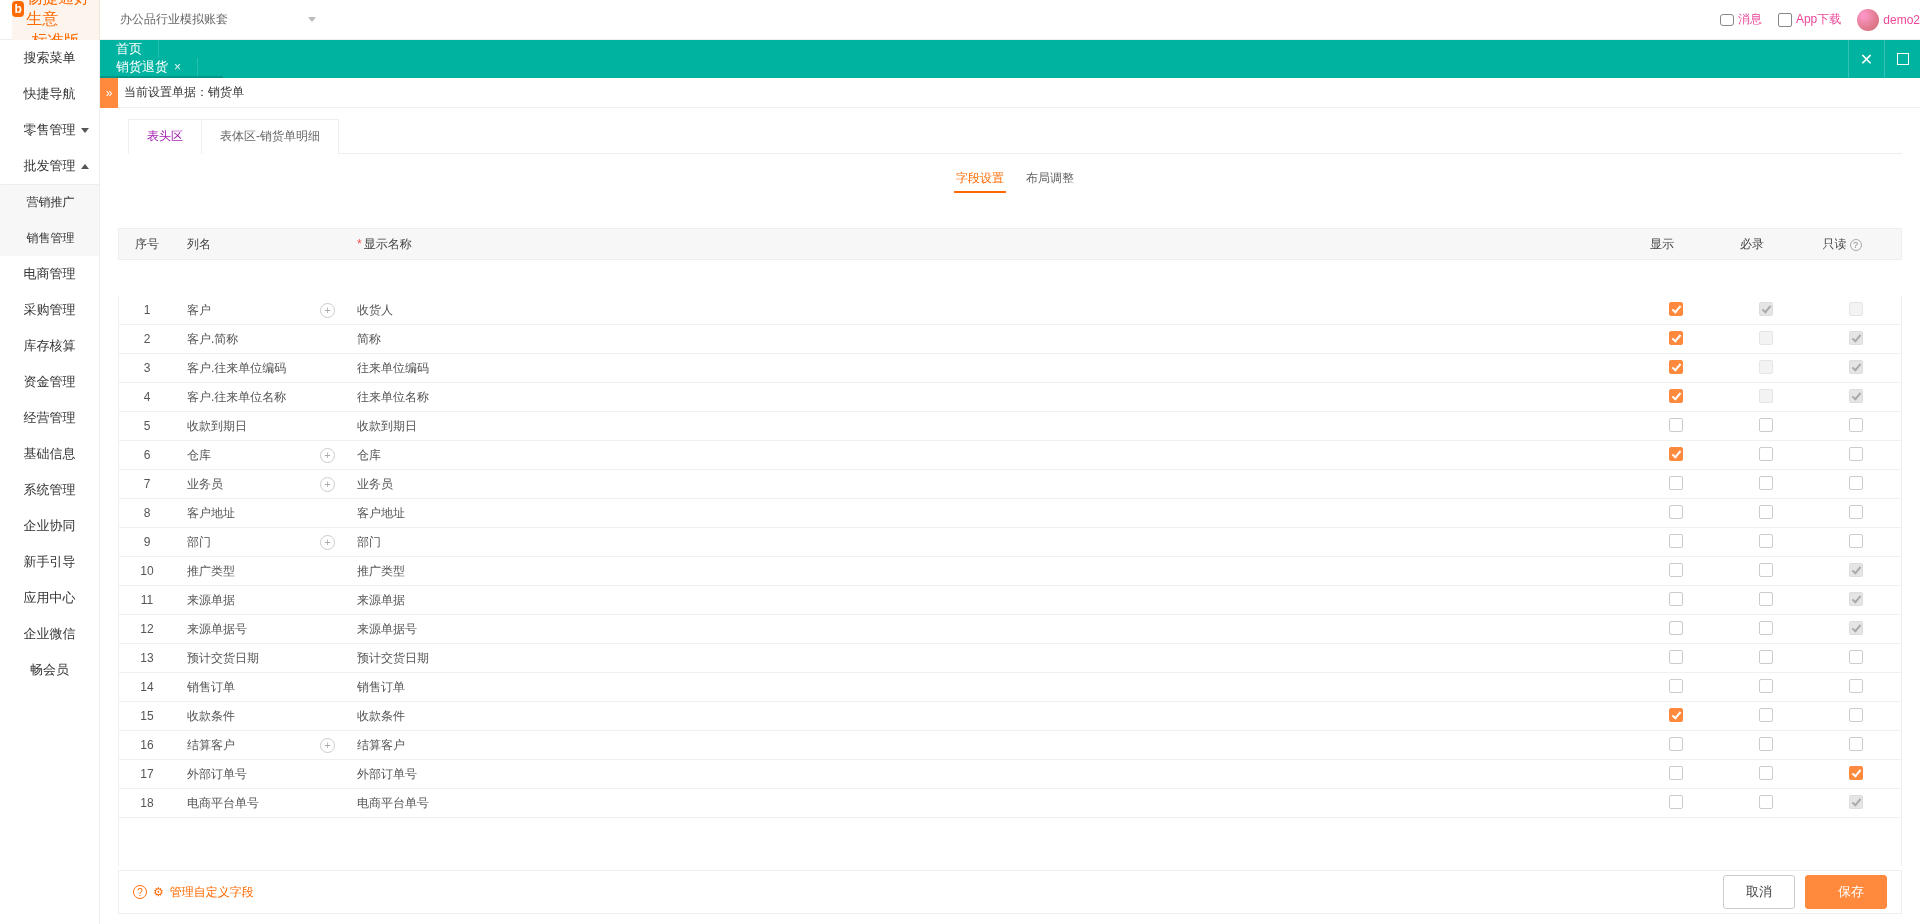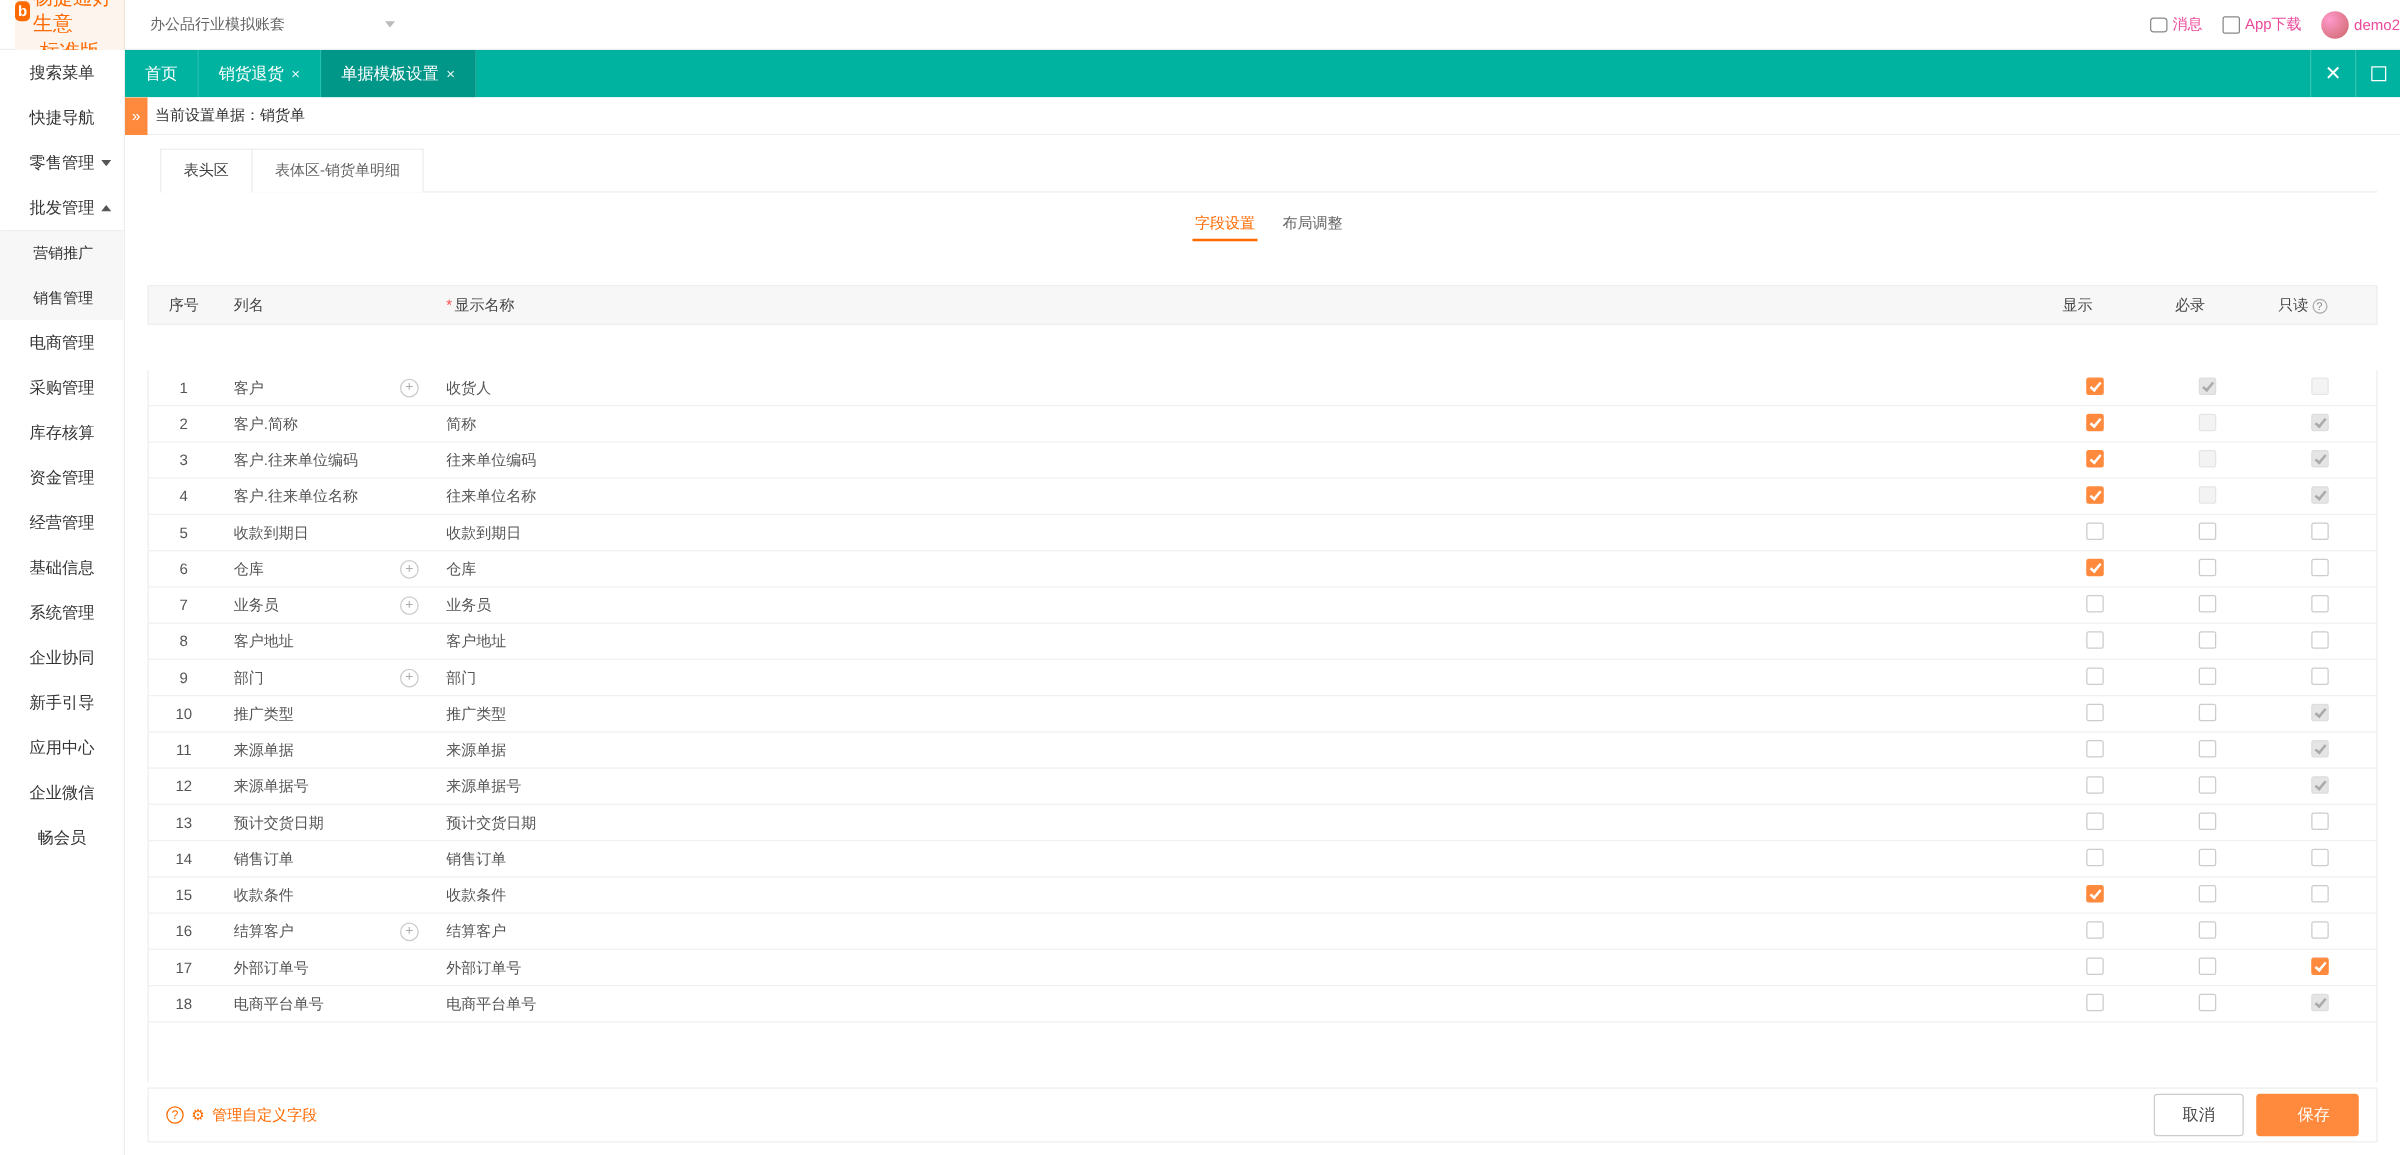--- a/index.html
+++ b/index.html
@@ -14,21 +14,21 @@
   .logo-sub { font-size:16px; color:#ff6a00; margin-top:1px;}
   .account-select { margin-left:20px; color:#666; display:flex; align-items:center; gap:80px; cursor:pointer; }
   .chev-down { width:0; height:0; border-left:4px solid transparent; border-right:4px solid transparent; border-top:5px solid #bbb; }
   .header-right { position:absolute; right:0; display:flex; gap:16px; color:#ec4899; }
   .hr-item { display:flex; align-items:center; gap:4px; cursor:pointer; }
   .icon-box { width:14px; height:14px; border:1px solid #888; border-radius:2px; }
   .icon-bubble { width:14px; height:12px; border:1px solid #888; border-radius:3px; position:relative; }
   .avatar { width:22px; height:22px; border-radius:50%; background: radial-gradient(circle at 30% 30%, #f9c, #c66); }
 
   
-  .green-bar { height:38px; background:#00b3a1; display:flex; align-items:flex-start; position:absolute; left:100px; right:0; top:40px; color:#fff; }
+  .green-bar { height:38px; background:#00b3a1; display:flex; align-items:flex-start; position:absolute; left:100px; right:0; top:40px; color:#fff;flex-direction:column; }
   .gb-tab { height:38px; padding:0 16px; display:flex; align-items:center; gap:6px; cursor:pointer; border-right:1px solid rgba(255,255,255,.15); font-size:13px; }
   .gb-tab.active { background:#009688; }
   .close-x { font-size:12px; opacity:.9; }
   .gb-right { position:absolute; right:0; display:flex; }
   .gb-icon { width:36px; height:38px; display:flex; align-items:center; justify-content:center; cursor:pointer; border-left:1px solid rgba(255,255,255,.2); }
   .x-icon { font-size:16px; color:#fff; }
   .fs-icon { width:12px; height:12px; border:1.5px solid #fff; }
 
   
   .sidebar { width:100px; position:absolute; top:40px; bottom:0; left:0; border-right:1px solid #eee; background:#fff; overflow:hidden; }
@@ -41,21 +41,21 @@
   
   
   .main { position:absolute; left:100px; top:78px; right:0; bottom:0; background:#fff; }
   .notice-bar { height:30px; display:flex; align-items:center; background:#fff; border-bottom:1px solid #f0f0f0; padding-left:0;}
   .notice-handle { width:18px; height:30px; background:#ff8a3d; display:flex; align-items:center; justify-content:center; color:#fff; font-size:12px; cursor:pointer; }
   .notice-text { padding-left:6px; color:#333; }
 
   .inner-tabs { padding:10px 18px 0 28px; }
   .itab-row { display:flex; gap:0; border-bottom:1px solid #eee; }
   .itab { padding:8px 18px; border:1px solid #eee; border-bottom:none; background:#fff; color:#666; cursor:pointer; position:relative; top:1px; }
-  .itab.active { color:#404040; border-top:1px solid #eee; border-bottom:1px solid #fff; }
+  .itab.active { color:#a21caf; border-top:1px solid #eee; border-bottom:1px solid #fff; }
   .itab + .itab { margin-left:-1px; }
 
   .subtab-row { display:flex; justify-content:center; gap:18px; padding:12px 0 6px 0; }
   .subtab { padding:4px 2px; color:#666; cursor:pointer; }
   .subtab.active { color:#ff6a00; border-bottom:2px solid #ff6a00; }
 
   
   .table-wrap { position:absolute; top:150px; left:18px; right:18px; bottom:58px; display:flex; flex-direction:column;gap:36px; }
   .thead { display:flex; background:#f7f7f7; border:1px solid #eee; height:32px; align-items:center; font-size:12px; color:#444;}
   .col-seq { width:56px; text-align:center; }

